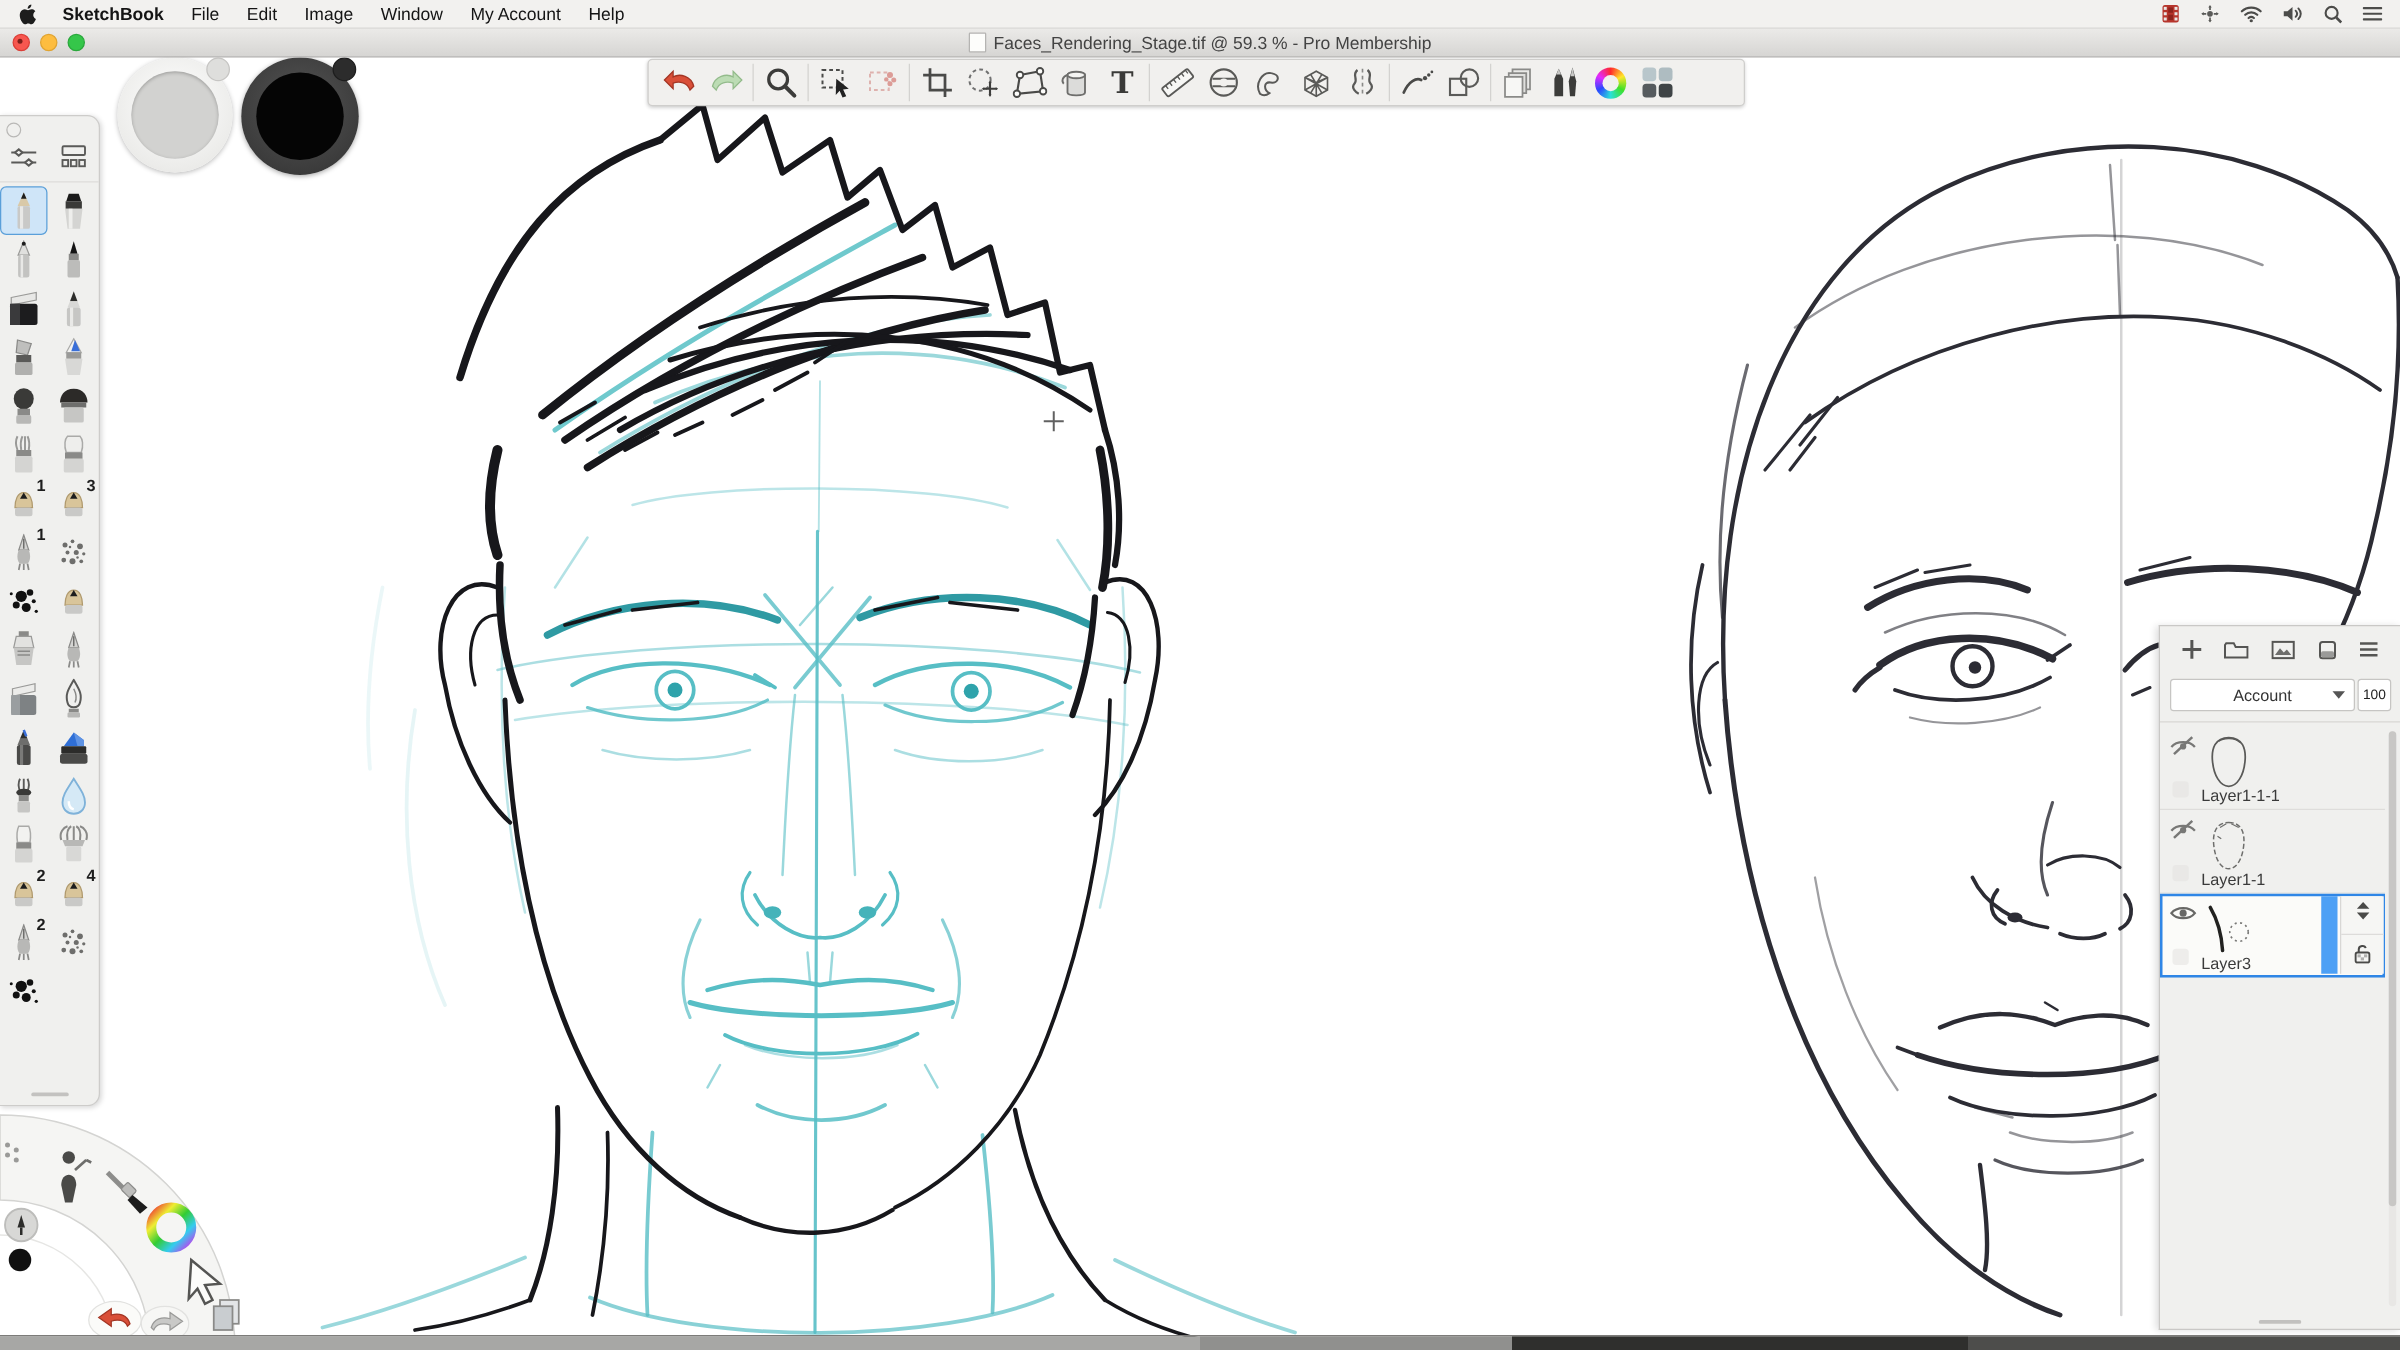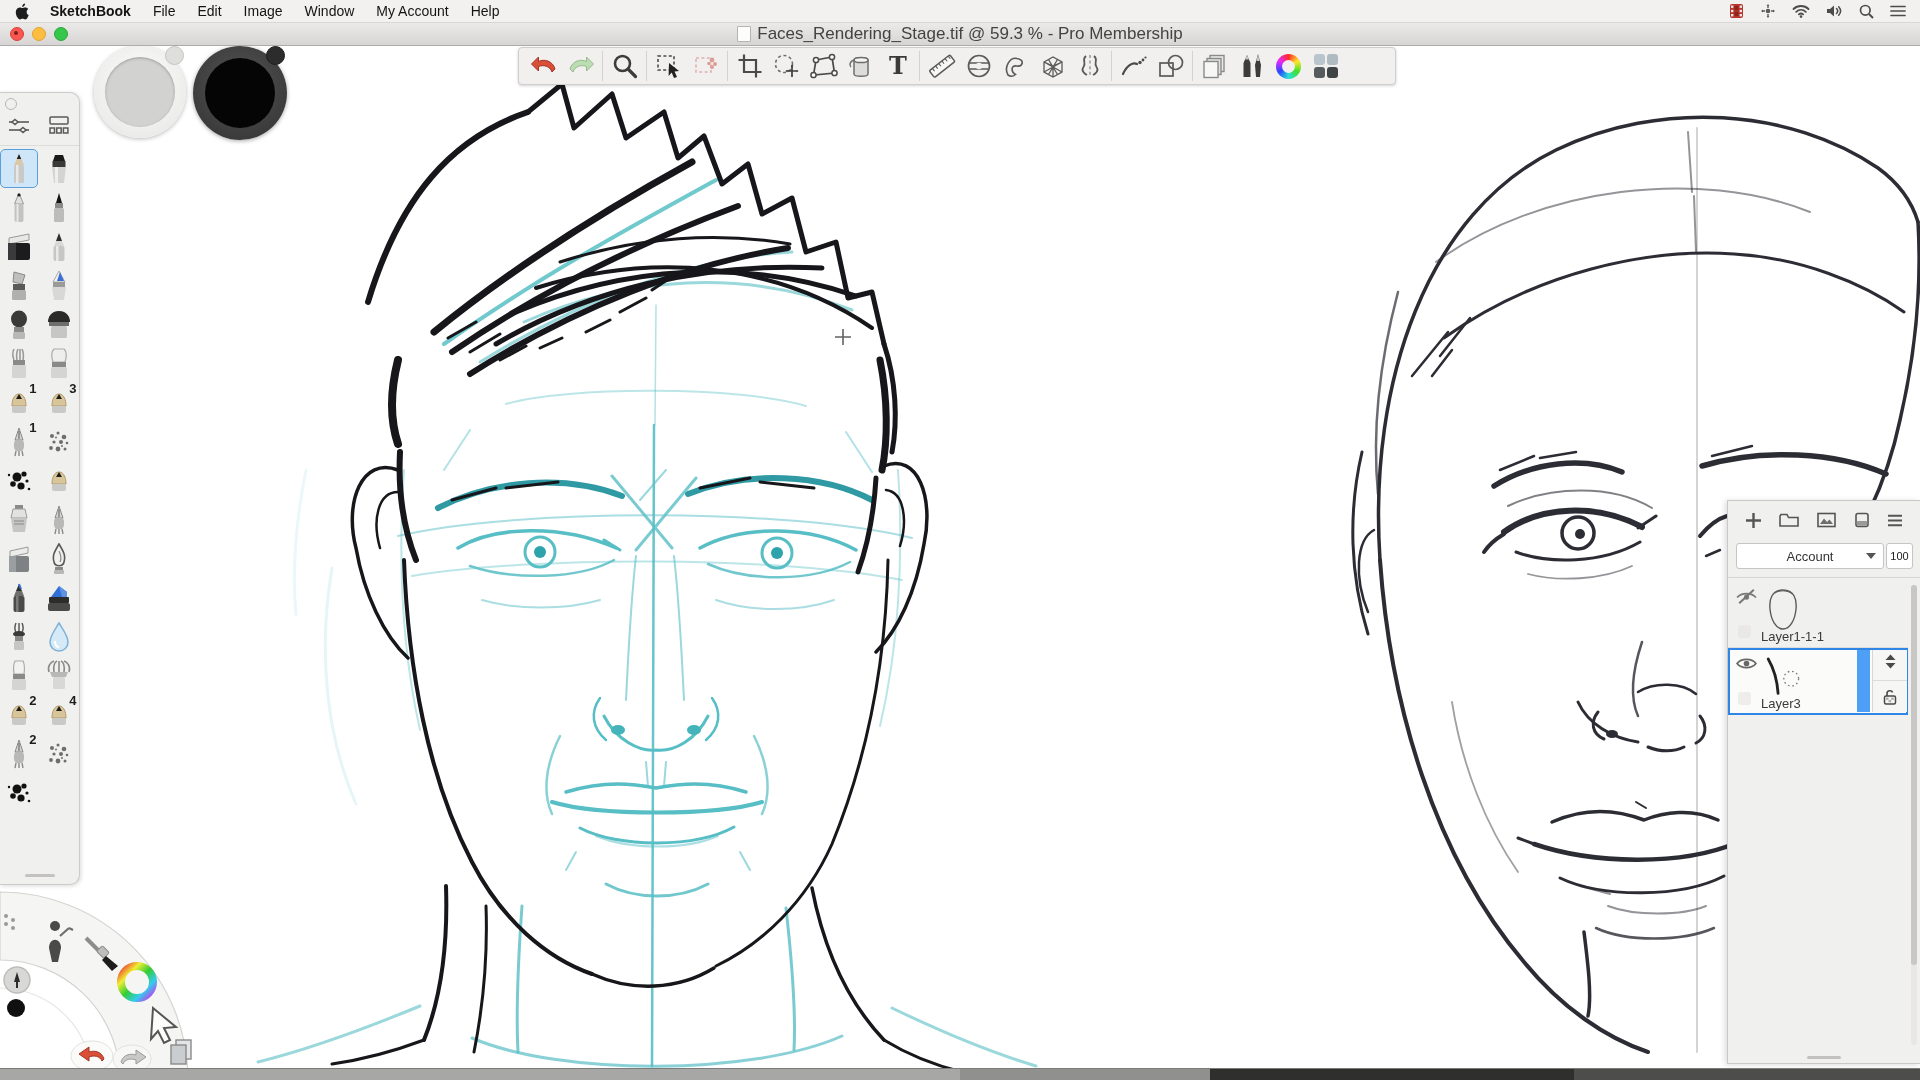--- a/index.html
+++ b/index.html
@@ -18,21 +18,21 @@
   
   .title-bar{position:absolute;left:0;top:22px;width:1920px;height:23px;
     background:linear-gradient(#ecebe9,#d6d5d3);border-bottom:1px solid #adacaa;z-index:29;
     display:flex;align-items:center;justify-content:center}
   .traffic{position:absolute;left:10px;top:5px;display:flex;gap:8px}
   .tl{width:12px;height:12px;border-radius:50%;position:relative}
   .tl.red{background:#f7574f;border:1px solid #db3f38}
   .tl.red::after{content:"";position:absolute;left:3px;top:3px;width:4px;height:4px;border-radius:50%;background:#7e201a}
   .tl.yellow{background:#fdbd40;border:1px solid #e0a432}
   .tl.green{background:#35c64a;border:1px solid #2aa83c}
-  .title-text{font-size:17px;color:#434343;display:flex;align-items:center;gap:6px}
+  .title-text{font-size:14px;color:#434343;display:flex;align-items:center;gap:6px}
   .doc-ic{width:12px;height:14px;background:#fdfdfb;border:1px solid #b5b4b2;border-radius:1px;display:inline-block}
   
   .toolbar{position:absolute;left:518px;top:47px;width:878px;height:38px;background:#f1f0ee;
     border:1px solid #cfcecc;border-radius:4px;box-shadow:0 1px 3px rgba(0,0,0,.18);
     display:flex;align-items:center;padding:0 6px;z-index:20;box-sizing:border-box}
   .tool{width:37px;height:32px;display:flex;align-items:center;justify-content:center;border-radius:4px}
   .tsep{width:1px;height:30px;background:#d3d2d0;margin:0 3px}
   .cwheel{width:25px;height:25px;border-radius:50%;position:relative;
     background:conic-gradient(#ff2a2a,#ffe62a,#3fe02a,#2ae0d8,#2a48ff,#e32aff,#ff2a2a)}
   .cwheel::after{content:"";position:absolute;inset:6px;background:#f1f0ee;border-radius:50%}
@@ -905,20 +905,35 @@
           </svg></span>
         <span class="lthumb">
           <svg width="40" height="48" viewBox="0 0 40 48">
             <path d="M20,4 C31,4 34,13 33,23 C32,34 27,43 20,43 C13,43 8,34 7,23 C6,13 9,4 20,4 Z" fill="none" stroke="#5a5a58" stroke-width="1.4"></path>
             <path d="M12,7 C16,4 25,4 29,8" fill="none" stroke="#5a5a58" stroke-width="1"></path>
           </svg>
         </span>
         <span class="lfc"></span>
         <span class="llabel">Layer1-1-1</span>
       </div>
+      <div class="lrow">
+        <span class="leye"><svg width="23" height="17" viewBox="0 0 22 16">
+            <path d="M2,9 C6,4 16,4 20,9" fill="none" stroke="#787876" stroke-width="1.7"></path>
+            <circle cx="11" cy="8.6" r="2.4" fill="#787876"></circle>
+            <path d="M4,14.5 L18,1.5" stroke="#787876" stroke-width="1.9"></path>
+          </svg></span>
+        <span class="lthumb">
+          <svg width="40" height="48" viewBox="0 0 40 48">
+            <path d="M20,5 C30,5 33,13 32,23 C31,33 27,42 20,42 C13,42 9,33 8,23 C7,13 10,5 20,5 Z" fill="none" stroke="#6e6e6c" stroke-width="1.2" stroke-dasharray="4 2"></path>
+            <path d="M13,9 l5,-3 M22,6 l6,3 M11,16 l3,2" stroke="#6e6e6c" stroke-width="1"></path>
+          </svg>
+        </span>
+        <span class="lfc"></span>
+        <span class="llabel">Layer1-1</span>
+      </div>
       <div class="lrow sel">
         <span class="leye"><svg width="23" height="17" viewBox="0 0 22 16">
             <path d="M2,8 C6,2.8 16,2.8 20,8 C16,13.2 6,13.2 2,8 Z" fill="none" stroke="#686866" stroke-width="1.7"></path>
             <circle cx="11" cy="8" r="2.7" fill="#686866"></circle>
           </svg></span>
         <span class="lthumb">
           <svg width="56" height="52" viewBox="0 0 56 52">
             <path d="M10,4 C17,16 21,30 22,46" fill="none" stroke="#222220" stroke-width="3.4" stroke-linecap="round"></path>
             <circle cx="38" cy="28" r="9" fill="none" stroke="#7a7a78" stroke-width="1.6" stroke-dasharray="2 3.4"></circle>
           </svg>

